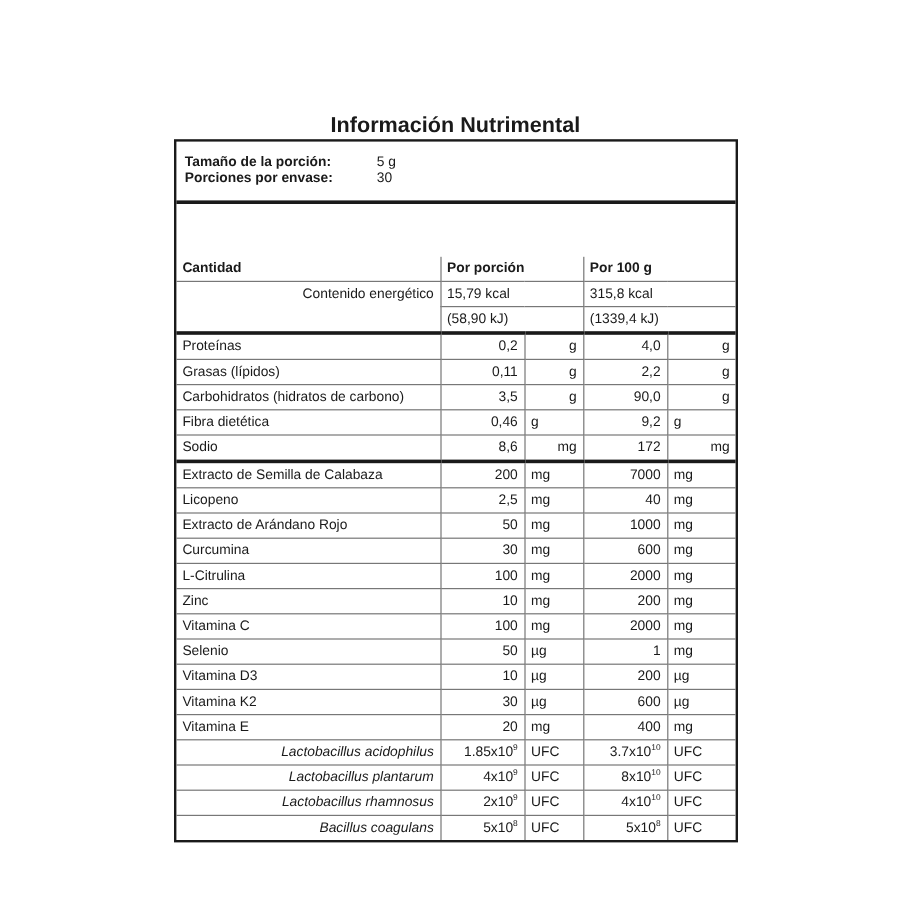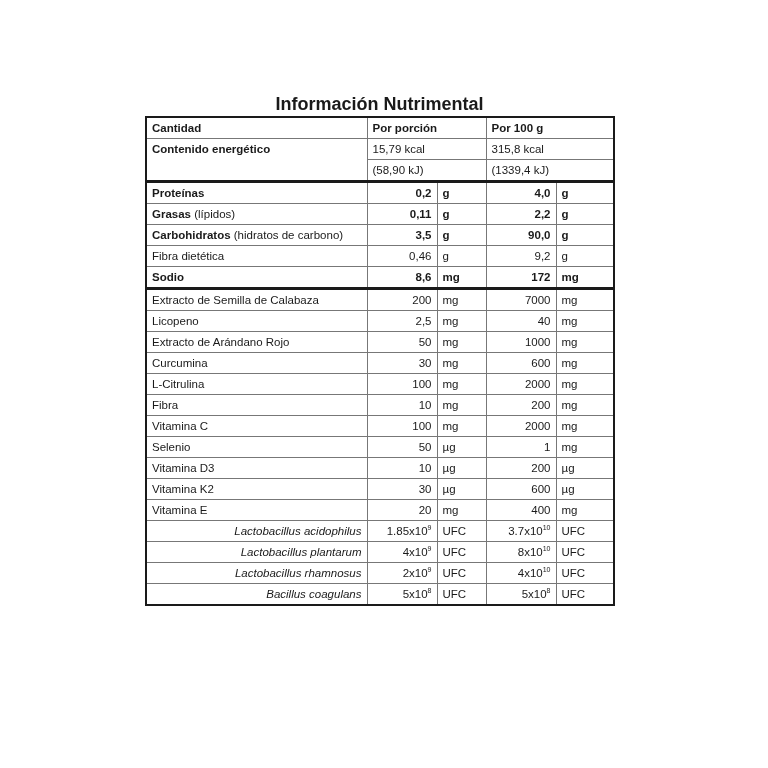--- a/index.html
+++ b/index.html
@@ -2,41 +2,51 @@
 <html><head>
 <meta charset="utf-8">
 <style>
   html, body { margin: 0; padding: 0; background: #ffffff; }
   body { width: 768px; height: 768px; position: relative; font-family: "Liberation Sans", sans-serif; color: #1a1a1a; overflow: hidden; }
   .title { position: absolute; left: 145px; width: 469px; top: 94px; text-align: center; font-weight: bold; font-size: 18px; }
   .panel { position: absolute; left: 145px; top: 116px; width: 466px; border: 2px solid #1a1a1a; box-sizing: content-box; }
   .serving { height: 49px; border-bottom: 3px solid #1a1a1a; position: relative; font-size: 11.5px; font-weight: bold; }
   .serving .row { position: absolute; left: 7px; }
   .serving .row span.v { position: absolute; left: 160px; font-weight: normal; white-space: nowrap; }
-  table { border-collapse: collapse; width: 466px; table-layout: fixed; font-size: 11.5px; }
+  table { border-collapse: collapse; width: 466px; table-layout: fixed; font-size: 11.5px; margin-top: 44px; }
   td { border: 1px solid #777; height: 20px; padding: 0 5px; white-space: nowrap; line-height: 20px; }
   tr td:first-child { border-left: none; }
   tr td:last-child { border-right: none; }
   tr:first-child td { border-top: none; }
   tr:last-child td { border-bottom: none; }
   .hdr td { font-weight: bold; }
   .c { }
   .r { text-align: right; }
-  .b { font-weight: bold; }
+  .b { font-weight: normal; text-align: right; }
   .it { font-style: italic; text-align: right; }
   .thick-top td { border-top: 3px solid #1a1a1a; }
   .light { font-weight: normal; text-align: center; }
   sup { font-size: 7px; vertical-align: 5px; line-height: 0; }
 </style>
 </head>
 <body>
 
 <div class="title">Información Nutrimental</div>
 
 <div class="panel">
+  <div class="serving">
+    <div class="row" style="top:11px;">
+      <span>Tamaño de la porción:</span>
+      <span class="v">5 g</span>
+    </div>
+    <div class="row" style="top:25px;">
+      <span>Porciones por envase:</span>
+      <span class="v">30</span>
+    </div>
+  </div>
 
   <table>
     <colgroup>
       <col style="width:220px">
         <col style="width:70px">
         <col style="width:49px">
         <col style="width:70px">
         <col style="width:57px">
     </colgroup>
     <tbody id="tbody">
@@ -118,21 +128,21 @@
           <td>mg</td>
         </tr>
         <tr>
           <td>L-Citrulina</td>
           <td class="r">100</td>
           <td>mg</td>
           <td class="r">2000</td>
           <td>mg</td>
         </tr>
         <tr>
-          <td>Fibra</td>
+          <td>Zinc</td>
           <td class="r">10</td>
           <td>mg</td>
           <td class="r">200</td>
           <td>mg</td>
         </tr>
         <tr>
           <td>Vitamina C</td>
           <td class="r">100</td>
           <td>mg</td>
           <td class="r">2000</td>

